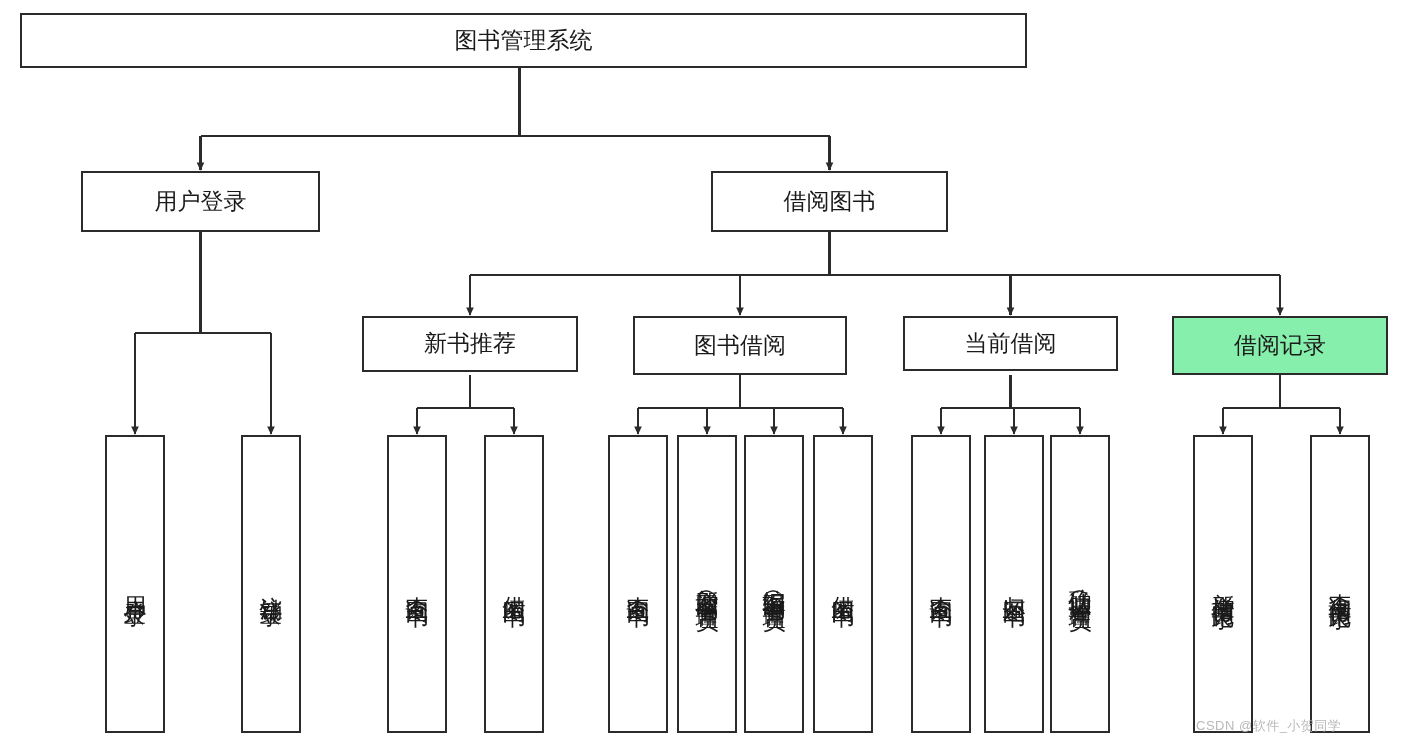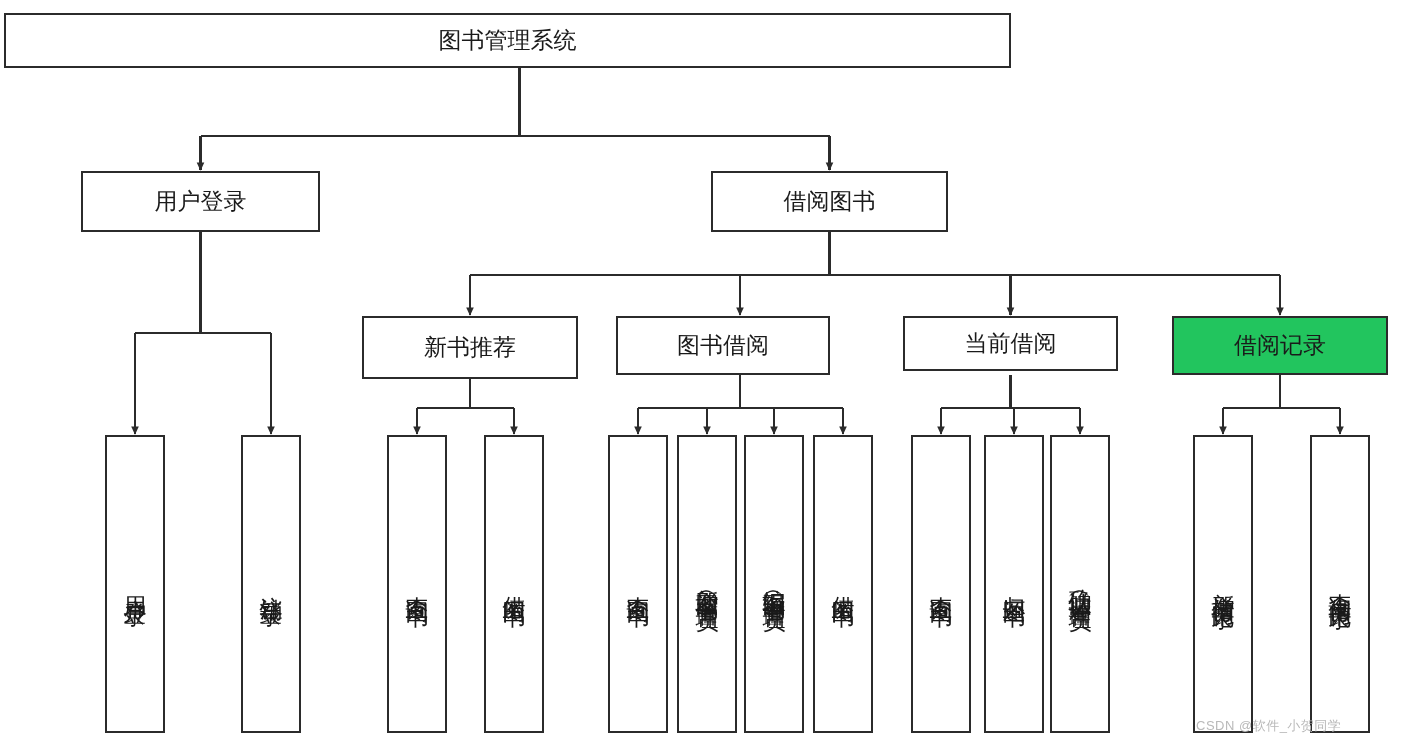--- a/index.html
+++ b/index.html
@@ -57,39 +57,39 @@
         <line x1="1014" y1="408" x2="1014" y2="434" stroke="#2b2b2b" stroke-width="2.6" shape-rendering="crispEdges" marker-end="url(#arrow)"></line>
         <line x1="1080" y1="408" x2="1080" y2="434" stroke="#2b2b2b" stroke-width="2.6" shape-rendering="crispEdges" marker-end="url(#arrow)"></line>
         <line x1="1280" y1="375" x2="1280" y2="408" stroke="#2b2b2b" stroke-width="2.6" shape-rendering="crispEdges"></line>
         <line x1="1223" y1="408" x2="1340" y2="408" stroke="#2b2b2b" stroke-width="2.6" shape-rendering="crispEdges"></line>
         <line x1="1223" y1="408" x2="1223" y2="434" stroke="#2b2b2b" stroke-width="2.6" shape-rendering="crispEdges" marker-end="url(#arrow)"></line>
         <line x1="1340" y1="408" x2="1340" y2="434" stroke="#2b2b2b" stroke-width="2.6" shape-rendering="crispEdges" marker-end="url(#arrow)"></line>
       </g>
   </svg>
 
   <div id="node-layer">
-      <div class="node h" style="left: 4px; top: 13px; width: 1007px; height: 55px; border-color: rgb(43, 43, 43); background: rgb(255, 255, 255);">
+      <div class="node h" style="left: 20px; top: 13px; width: 1007px; height: 55px; border-color: rgb(43, 43, 43); background: rgb(255, 255, 255);">
         <span class="lbl" style="color: rgb(26, 26, 26);">图书管理系统</span>
       </div>
       <div class="node h" style="left: 81px; top: 171px; width: 239px; height: 61px; border-color: rgb(43, 43, 43); background: rgb(255, 255, 255);">
         <span class="lbl" style="color: rgb(26, 26, 26);">用户登录</span>
       </div>
       <div class="node h" style="left: 711px; top: 171px; width: 237px; height: 61px; border-color: rgb(43, 43, 43); background: rgb(255, 255, 255);">
         <span class="lbl" style="color: rgb(26, 26, 26);">借阅图书</span>
       </div>
-      <div class="node h" style="left: 362px; top: 316px; width: 216px; height: 63px; border-color: rgb(43, 43, 43); background: rgb(255, 255, 255);">
+      <div class="node h" style="left: 362px; top: 316px; width: 216px; height: 56px; border-color: rgb(43, 43, 43); background: rgb(255, 255, 255);">
         <span class="lbl" style="color: rgb(26, 26, 26);">新书推荐</span>
       </div>
-      <div class="node h" style="left: 616px; top: 316px; width: 214px; height: 59px; border-color: rgb(43, 43, 43); background: rgb(255, 255, 255);">
+      <div class="node h" style="left: 633px; top: 316px; width: 214px; height: 59px; border-color: rgb(43, 43, 43); background: rgb(255, 255, 255);">
         <span class="lbl" style="color: rgb(26, 26, 26);">图书借阅</span>
       </div>
       <div class="node h" style="left: 903px; top: 316px; width: 215px; height: 55px; border-color: rgb(43, 43, 43); background: rgb(255, 255, 255);">
         <span class="lbl" style="color: rgb(26, 26, 26);">当前借阅</span>
       </div>
-      <div class="node h" style="left: 1172px; top: 316px; width: 216px; height: 59px; border-color: rgb(43, 43, 43); background: #22c55e;">
+      <div class="node h" style="left: 1172px; top: 316px; width: 216px; height: 59px; border-color: rgb(43, 43, 43); background: #86efac;">
         <span class="lbl" style="color: rgb(26, 26, 26);">借阅记录</span>
       </div>
       <div class="node v" style="left: 105px; top: 435px; width: 60px; height: 298px; border-color: rgb(43, 43, 43); background: rgb(255, 255, 255);">
         <span class="lbl" style="color: rgb(26, 26, 26);">用户登录</span>
       </div>
       <div class="node v" style="left: 241px; top: 435px; width: 60px; height: 298px; border-color: rgb(43, 43, 43); background: rgb(255, 255, 255);">
         <span class="lbl" style="color: rgb(26, 26, 26);">注销登录</span>
       </div>
       <div class="node v" style="left: 387px; top: 435px; width: 60px; height: 298px; border-color: rgb(43, 43, 43); background: rgb(255, 255, 255);">
         <span class="lbl" style="color: rgb(26, 26, 26);">查询图书</span>

